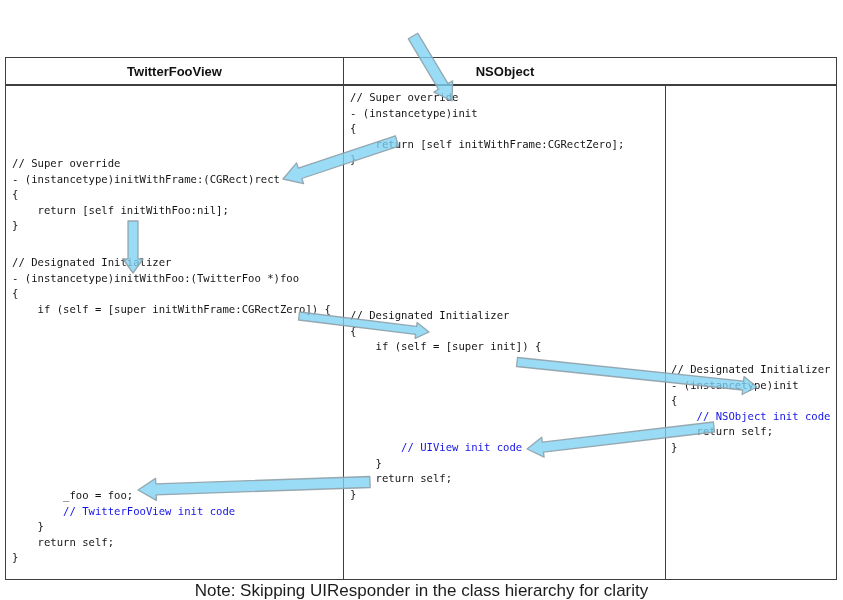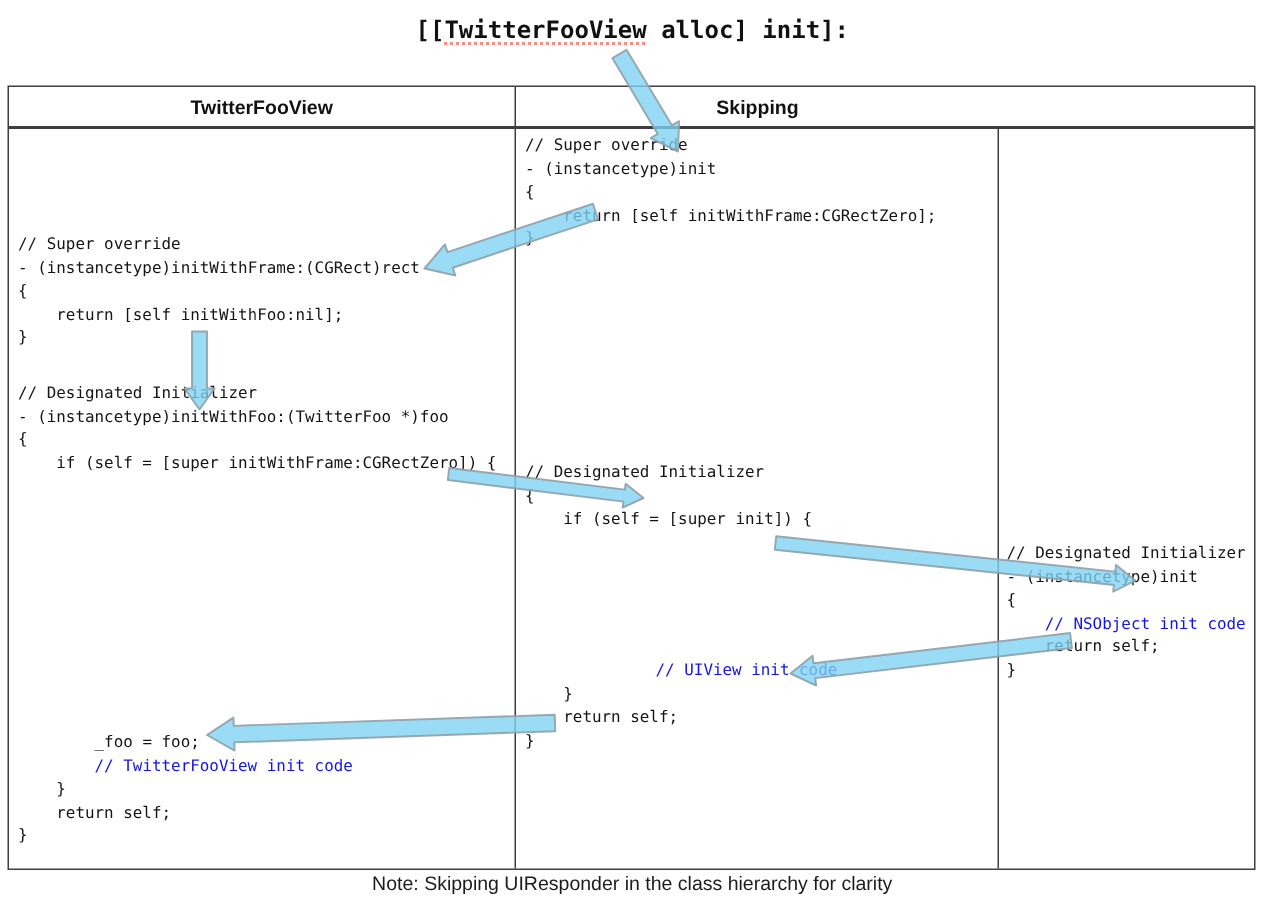--- a/index.html
+++ b/index.html
@@ -20,48 +20,47 @@
   .tbody{display:grid;grid-template-columns:338px 322px 170px;height:493px;}
   .td{border-right:1px solid #3f3f3f;}
   .td:last-child{border-right:none;}
   #code-layer{position:absolute;inset:0;pointer-events:none;}
   .code-block{position:absolute;font:10.6px/15.5px "DejaVu Sans Mono", monospace;
          color:#141414;white-space:pre;}
   .code-block .bold{font-weight:normal;}
   #arrow-layer{position:absolute;left:0;top:0;pointer-events:none;}
   .arrow{fill-opacity:.78;stroke-opacity:.9;stroke-width:1.3;stroke-linejoin:round;}
   .note{position:absolute;top:581px;left:0;width:843px;text-align:center;
-         font-family:"Liberation Sans", sans-serif;font-size:13px;color:#1c1c1c;}
+         font-family:"Liberation Sans", sans-serif;font-size:17px;color:#1c1c1c;}
 </style>
 </head>
 <body>
 
 <div class="stage">
 
-  <div class="title"><span>[[</span><span class="misspelled">TwitterFooView</span><span> alloc] init]:</span></div>
 
   <div class="class-table">
     <div class="thead">
       <div class="th">TwitterFooView</div>
-      <div class="th">Skipping</div>
+      <div class="th">NSObject</div>
     </div>
     <div class="tbody">
       <div class="td"></div>
       <div class="td"></div>
       <div class="td"></div>
     </div>
   </div>
 
   <div id="code-layer">
       <div class="code-block" style="left: 12px; top: 156px;"><div class="code-line"><span>// Super override</span></div><div class="code-line"><span>- (instancetype)</span><span class="bold">initWithFrame</span><span>:(CGRect)rect</span></div><div class="code-line"><span>{</span></div><div class="code-line"><span>    return [self </span><span class="bold">initWithFoo</span><span>:nil];</span></div><div class="code-line"><span>}</span></div></div>
       <div class="code-block" style="left: 12px; top: 255px;"><div class="code-line"><span>// Designated Initializer</span></div><div class="code-line"><span>- (instancetype)</span><span class="bold">initWithFoo</span><span>:(TwitterFoo *)foo</span></div><div class="code-line"><span>{</span></div><div class="code-line"><span>    if (self = [super </span><span class="bold">initWithFrame</span><span>:CGRectZero]) {</span></div></div>
       <div class="code-block" style="left: 12px; top: 488px;"><div class="code-line"><span>        </span><span class="bold">_foo = foo;</span></div><div class="code-line"><span>        </span><span class="bold" style="color: rgb(20, 20, 230);">// TwitterFooView init code</span></div><div class="code-line"><span>    }</span></div><div class="code-line"><span>    return self;</span></div><div class="code-line"><span>}</span></div></div>
       <div class="code-block" style="left: 350px; top: 90px;"><div class="code-line"><span>// Super override</span></div><div class="code-line"><span>- (instancetype)</span><span class="bold">init</span></div><div class="code-line"><span>{</span></div><div class="code-line"><span>    return [self </span><span class="bold">initWithFrame</span><span>:CGRectZero];</span></div><div class="code-line"><span>}</span></div></div>
       <div class="code-block" style="left: 350px; top: 308px;"><div class="code-line"><span>// Designated Initializer</span></div><div class="code-line"><span>{</span></div><div class="code-line"><span>    if (self = [super </span><span class="bold">init</span><span>]) {</span></div></div>
-      <div class="code-block" style="left: 350px; top: 440px;"><div class="code-line"><span>        </span><span class="bold" style="color: rgb(20, 20, 230); margin-left: 36px;">// UIView init code</span></div><div class="code-line"><span>    }</span></div><div class="code-line"><span>    return self;</span></div><div class="code-line"><span>}</span></div></div>
+      <div class="code-block" style="left: 350px; top: 440px;"><div class="code-line"><span>        </span><span class="bold" style="color: rgb(20, 20, 230);">// UIView init code</span></div><div class="code-line"><span>    }</span></div><div class="code-line"><span>    return self;</span></div><div class="code-line"><span>}</span></div></div>
       <div class="code-block" style="left: 671px; top: 362px;"><div class="code-line"><span>// Designated Initializer</span></div><div class="code-line"><span>- (instancetype)</span><span class="bold">init</span></div><div class="code-line"><span>{</span></div><div class="code-line"><span>    </span><span class="bold" style="color: rgb(20, 20, 230);">// NSObject init code</span></div><div class="code-line"><span>    return self;</span></div><div class="code-line"><span>}</span></div></div>
     </div>
 
   <svg id="arrow-layer" width="843" height="600">
       <polygon points="408.3,38.8 438.5,89.3 433.8,92.1 452.0,101.0 452.7,80.8 448.0,83.6 417.7,33.2" class="arrow" fill="#7dd2f2" stroke="#8fa0a8"></polygon>
       <polygon points="395.3,135.8 298.3,168.1 296.6,162.9 283.0,179.0 303.6,183.7 301.8,178.5 398.7,146.2" class="arrow" fill="#7dd2f2" stroke="#8fa0a8"></polygon>
       <polygon points="128.0,221.0 128.0,259.0 123.0,259.0 133.0,273.0 143.0,259.0 138.0,259.0 138.0,221.0" class="arrow" fill="#7dd2f2" stroke="#8fa0a8"></polygon>
       <polygon points="298.5,320.0 415.6,334.4 415.1,338.4 429.0,332.0 417.1,322.5 416.6,326.4 299.5,312.0" class="arrow" fill="#7dd2f2" stroke="#8fa0a8"></polygon>
       <polygon points="516.5,366.5 742.6,390.0 742.1,394.5 757.0,387.0 744.0,376.6 743.5,381.1 517.5,357.5" class="arrow" fill="#7dd2f2" stroke="#8fa0a8"></polygon>
       <polygon points="713.4,422.0 542.3,442.2 541.7,437.2 527.0,449.0 544.1,457.1 543.5,452.1 714.6,432.0" class="arrow" fill="#7dd2f2" stroke="#8fa0a8"></polygon>

